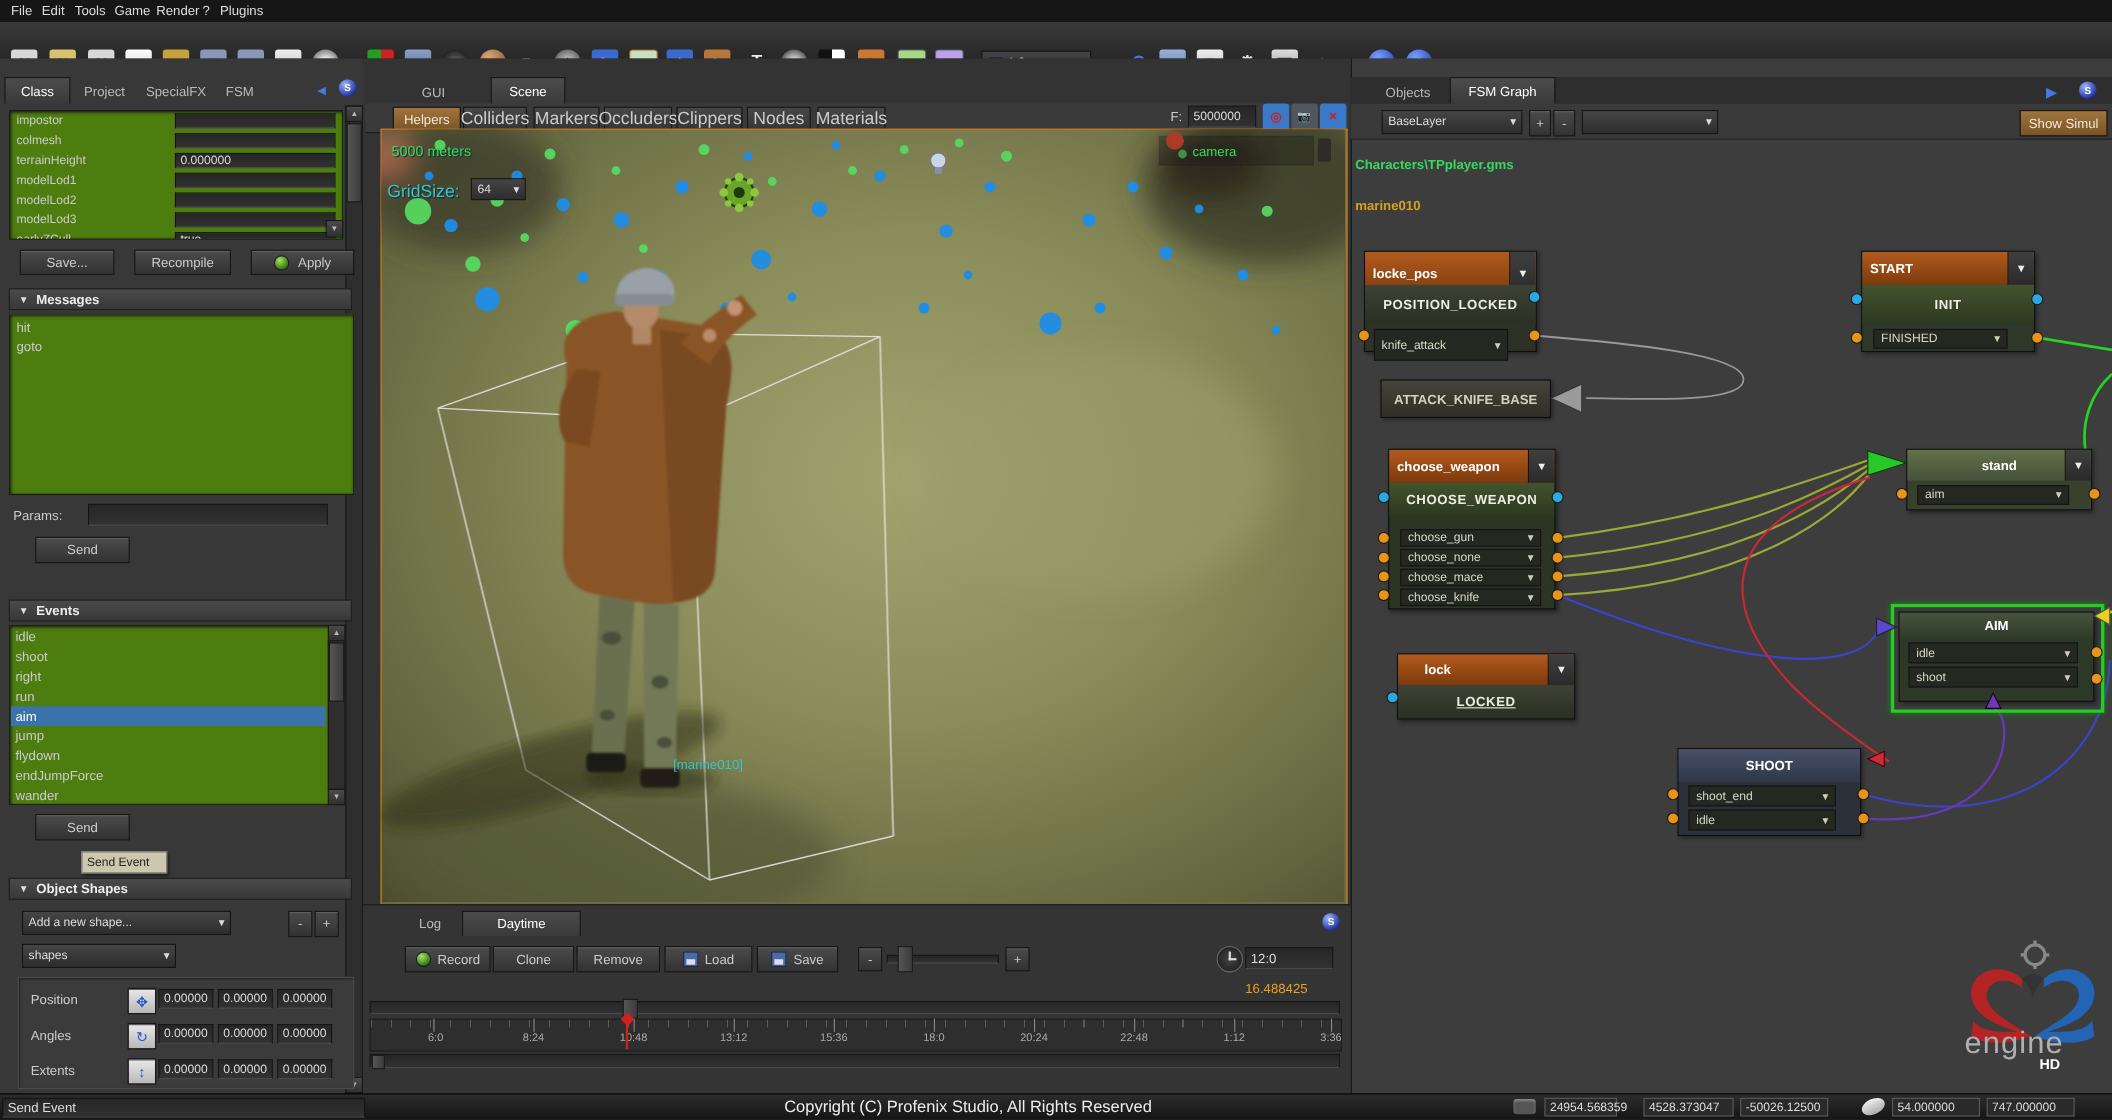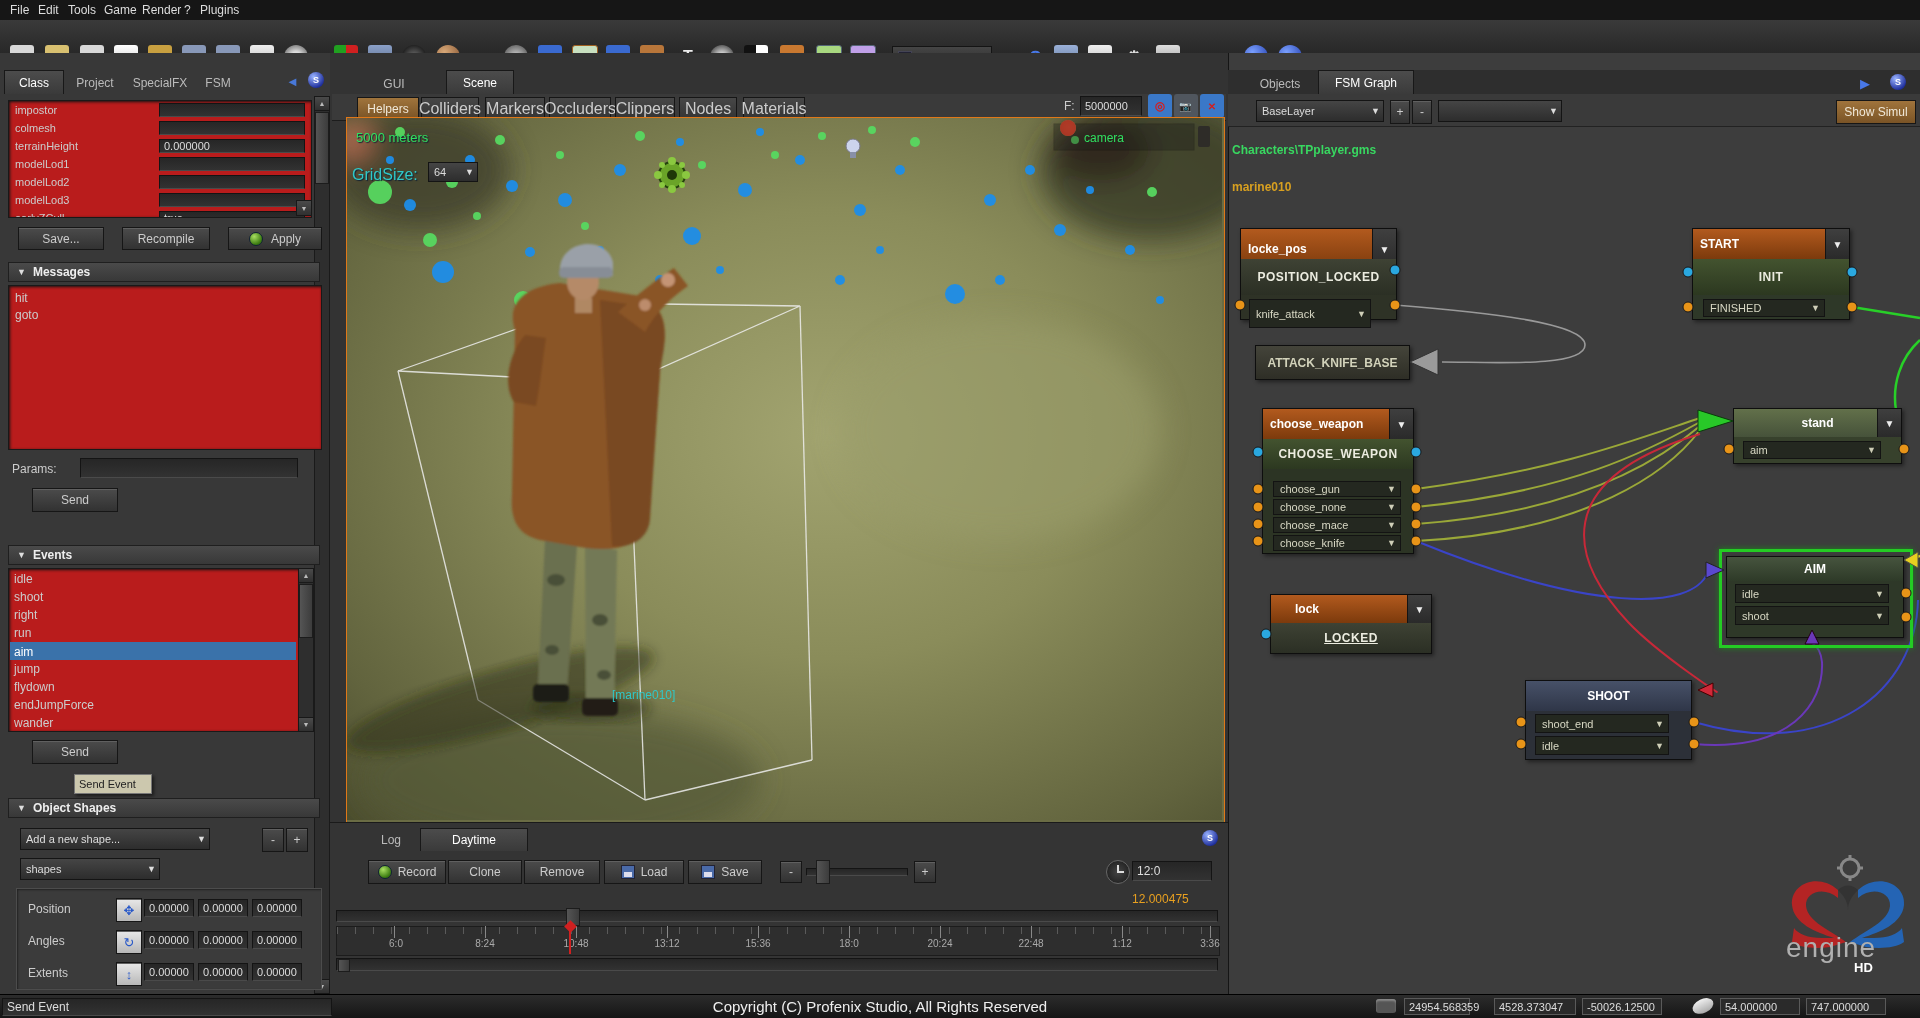--- a/index.html
+++ b/index.html
@@ -12,21 +12,21 @@
   #toolbar{left:0;top:20px;width:1920px;height:33px;background:linear-gradient(#3a3a3a,#282828);border-bottom:1px solid #111;}
   .tbi{top:25px;width:24px;height:24px;border-radius:3px;font-size:10px;color:#eee;display:flex;align-items:center;justify-content:center;font-weight:bold;}
   .chev{color:#aaa;font-size:12px;top:30px;}
   
   .btn{background:linear-gradient(#4b4b4b,#323232);border:1px solid #161616;box-shadow:inset 0 1px 0 #606060;color:#ccc;font-size:12px;display:flex;align-items:center;justify-content:center;}
   .inset{background:linear-gradient(#262626,#323232);border:1px solid #141414;border-bottom-color:#4a4a4a;color:#ddd;font-size:11px;display:flex;align-items:center;padding:0 4px;box-sizing:border-box;}
   .dd{background:linear-gradient(#454545,#2d2d2d);border:1px solid #141414;color:#ddd;font-size:11px;display:flex;align-items:center;padding:0 5px;box-sizing:border-box;}
   .dd .arr{position:absolute;right:3px;color:#ddd;font-size:9px;}
   .sec-hdr{background:linear-gradient(#4a4a4a,#383838);border:1px solid #1f1f1f;color:#eee;font-size:12px;font-weight:bold;display:flex;align-items:center;gap:7px;padding-left:8px;box-sizing:border-box;}
   .sec-hdr .tri{font-size:9px;color:#ddd;}
-  .listbox{background:#b91c1c;border:1px solid #191919;box-shadow:inset 1px 1px 3px #151515;}
+  .listbox{background:#4d7c0f;border:1px solid #191919;box-shadow:inset 1px 1px 3px #151515;}
   .tab-on{background:linear-gradient(#4c4c4c,#3a3a3a);border:1px solid #181818;border-bottom:none;color:#fff;font-size:12px;display:flex;align-items:center;justify-content:center;}
   .tab-off{color:#bbb;font-size:12px;display:flex;align-items:center;justify-content:center;}
   .filter-on{background:linear-gradient(#a0743c,#7a5426);border:1px solid #161616;color:#f0e8d8;font-size:12px;display:flex;align-items:center;justify-content:center;}
   .filter-off{background:linear-gradient(#474747,#343434);border:1px solid #161616;color:#ccc;font-size:16px;display:flex;align-items:center;justify-content:center;}
   .sball{width:12px;height:12px;border-radius:50%;background:radial-gradient(circle at 35% 30%,#a8e060,#3a7a10 70%);border:1px solid #123;}
   .floppy{width:12px;height:12px;background:#4a6aa8;border:1px solid #223;position:relative;}
   .floppy:after{content:"";position:absolute;left:2px;top:6px;width:8px;height:5px;background:#dde;}
   .sicon{width:16px;height:16px;border-radius:50%;background:radial-gradient(circle at 35% 30%,#9ab4ff,#1c2c9a 75%);color:#fff;font-size:9px;font-weight:bold;display:flex;align-items:center;justify-content:center;}
   .scroll{background:#2e2e2e;border:1px solid #1a1a1a;}
   .sc-btn{background:linear-gradient(#4a4a4a,#303030);border:1px solid #181818;color:#bbb;font-size:7px;display:flex;align-items:center;justify-content:center;}
@@ -498,21 +498,21 @@
   <div class="abs btn" style="left:914px;top:861px;width:20px;height:20px;">
       <span>+</span>
     </div>
   <div class="abs" style="left:1106px;top:860px;width:22px;height:22px;border-radius:50%;background:radial-gradient(#444,#181818);border:1px solid #666;">
     <div class="abs" style="left:10px;top:4px;width:2px;height:8px;background:#ddd;"></div>
     <div class="abs" style="left:10px;top:10px;width:7px;height:2px;background:#ddd;"></div>
   </div>
   <div class="abs inset" style="left:1132px;top:861px;width:80px;height:20px;font-size:12px;">
       <span>12:0</span>
     </div>
-  <div class="abs" style="left:1132px;top:892px;color:#e8a020;font-size:12px;">12.000475</div>
+  <div class="abs" style="left:1132px;top:892px;color:#e8a020;font-size:12px;">16.488425</div>
 
   <div class="abs inset" style="left:336px;top:910px;width:882px;height:12px;"></div>
   <div class="abs sc-handle" style="left:566px;top:908px;width:12px;height:16px;"></div>
 
   <div class="abs" style="left:336px;top:926px;width:882px;height:28px;background:#2e2e2e;border:1px solid #1c1c1c;">
     <div class="abs" style="left:0;top:0;width:882px;height:7px;background:repeating-linear-gradient(90deg,#5a5a5a 0 1px,transparent 1px 18px);"></div>
   </div>
   <div class="abs" style="left:394px;top:926px;width:1px;height:12px;background:#888;"></div>
   <div class="abs" style="left:485px;top:926px;width:1px;height:12px;background:#888;"></div>
   <div class="abs" style="left:576px;top:926px;width:1px;height:12px;background:#888;"></div>

